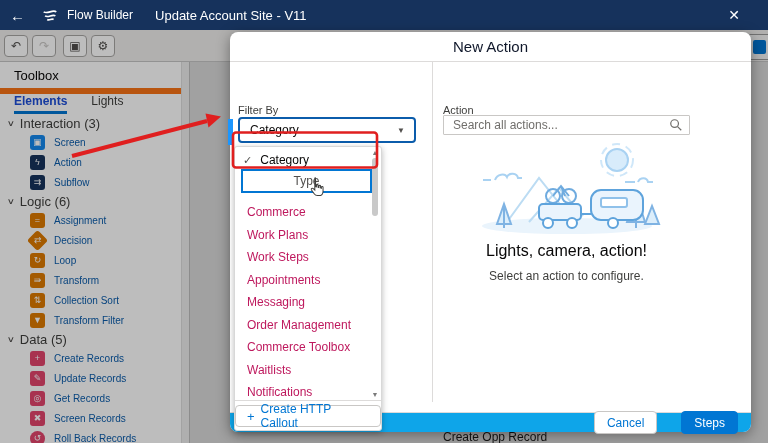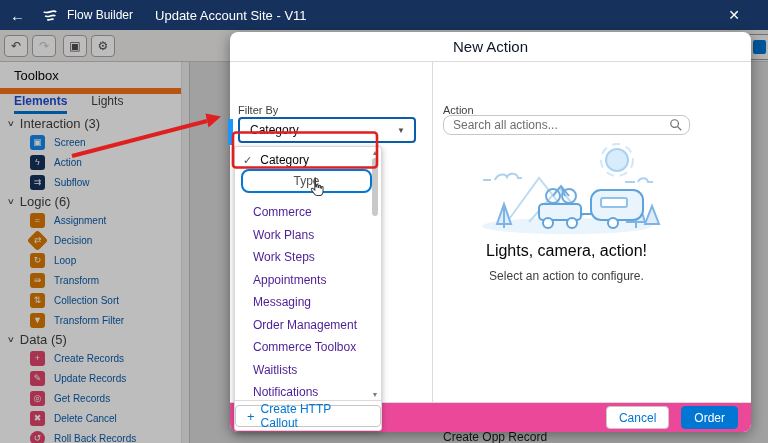--- a/index.html
+++ b/index.html
@@ -71,49 +71,49 @@
   .combobox .val { padding-left:10px; font-size:12px; color:#080707; flex:1; }
   .combobox .dd { font-size:8px; color:#514f4d; padding-right:9px; }
   
   .popup { position:absolute; left:4px; top:84px; width:148px; height:285px; background:#fff;
     border:1px solid #d8d8d8; border-radius:3px; box-shadow:0 2px 6px rgba(0,0,0,0.28); z-index:25; }
   .plist { position:relative; height:253px; overflow:hidden; }
   .opt-checked { height:22px; display:flex; align-items:center; padding-left:8px; gap:8px; margin-top:2px; cursor:pointer; }
   .opt-checked .ck { font-size:11px; color:#514f4d; }
   .opt-checked .lbl { font-size:12px; color:#080707; }
   .opt-focused { position:absolute; left:6px; top:22px; width:131px; height:24px; background:#fff;
-    border:2px solid #0176d3; border-radius:8px; display:flex; align-items:center; justify-content:center;
+    border:2px solid #0176d3; border-radius:0; display:flex; align-items:center; justify-content:center;
     font-size:12px; color:#514f4d; cursor:pointer; }
   .cursorhand { position:absolute; left:71px; top:29px; width:22px; height:22px; z-index:30; pointer-events:none; }
   .plainopts { position:absolute; left:0; top:54px; width:100%; }
-  .popt { height:22.5px; display:flex; align-items:center; padding-left:18px; font-size:12px; color:#4c1d95; cursor:pointer; }
+  .popt { height:22.5px; display:flex; align-items:center; padding-left:12px; font-size:12px; color:#be185d; cursor:pointer; }
   .pscroll { position:absolute; right:1px; top:2px; bottom:2px; width:10px; display:flex; flex-direction:column;
     align-items:center; justify-content:space-between; }
   .pscroll .arr { font-size:7px; color:#7a7a7a; }
   .pscroll .thumb { width:6px; height:58px; background:#c9c9c9; border-radius:3px; margin-top:2px; }
   .pscroll .sp { flex:1; }
   .pfoot { height:31px; border-top:1px solid #dddbda; display:flex; align-items:center; justify-content:center; }
   .httpbtn { height:22px; padding:0 11px; background:#fff; border:1px solid #c9c7c5; border-radius:4px;
     display:flex; align-items:center; gap:6px; font-size:12px; color:#0176d3; cursor:pointer; }
   .httpbtn .plus { font-size:13px; }
   
   .rightcol { position:absolute; left:203px; top:0; width:318px; height:340px; }
   .searchwrap { position:absolute; left:10px; top:53px; width:247px; height:20px; }
-  .searchwrap input { width:100%; height:100%; border:1px solid #c9c7c5; border-radius:8px;
+  .searchwrap input { width:100%; height:100%; border:1px solid #c9c7c5; border-radius:1px;
     padding:0 26px 0 9px; font-size:12px; color:#080707; font-family:"Liberation Sans",sans-serif; outline:none; }
   .searchwrap input::placeholder { color:#706e6b; }
   .mag { position:absolute; right:7px; top:3px; width:14px; height:14px; }
   .emptywrap { position:absolute; left:10px; top:70px; width:247px; text-align:center; }
   .illus { width:200px; height:100px; margin:6px auto 4px auto; display:block; }
   .etitle { font-size:16px; color:#080707; margin-top:2px; }
   .esub { font-size:12px; color:#3e3e3c; margin-top:9px; }
   
-  .mfoot { position:absolute; left:0; bottom:0; width:100%; height:30px; background:#ec4899;
+  .mfoot { position:absolute; left:0; bottom:0; width:100%; height:20px; background:#0ea5e9;
     border-top:1px solid #dddbda; border-radius:0 0 8px 8px; display:flex; align-items:center;
-    justify-content:flex-end; gap:12px; padding-right:13px; }
+    justify-content:flex-end; gap:24px; padding-right:13px; }
   .btn { height:23px; padding:0 12px; border-radius:4px; font-size:12px; display:flex; align-items:center; cursor:pointer; }
   .btn.neutral { background:#fff; border:1px solid #c9c7c5; color:#0176d3; }
   .btn.brand { background:#0176d3; border:1px solid #0176d3; color:#fff; }
   
   .bluebar { position:absolute; left:228px; top:119px; width:5px; height:26px; background:#1b96ff; z-index:28; }
   .anno { position:absolute; left:0; top:0; width:768px; height:443px; z-index:50; pointer-events:none; }
 </style>
 </head>
 <body>
 
@@ -229,21 +229,21 @@
       <div class="trow item">
         <span class="elic ic-pink">
             <i>◎</i>
           </span>
         <span class="tlabel">Get Records</span>
       </div>
       <div class="trow item">
         <span class="elic ic-pink">
             <i>✖</i>
           </span>
-        <span class="tlabel">Delete Cancel</span>
+        <span class="tlabel">Screen Records</span>
       </div>
       <div class="trow item">
         <span class="elic ic-pink round">
             <i>↺</i>
           </span>
         <span class="tlabel">Roll Back Records</span>
       </div>
     </div>
     <div class="track"></div>
   </div>
@@ -336,21 +336,21 @@
             <circle cx="146" cy="85" r="5" fill="#fff" stroke="#5ea3dc" stroke-width="2"></circle>
           </svg>
           <div class="etitle">Lights, camera, action!</div>
           <div class="esub">Select an action to configure.</div>
         </div>
       </div>
     </div>
 
     <div class="mfoot">
       <div class="btn neutral">Cancel</div>
-      <div class="btn brand">Order</div>
+      <div class="btn brand">Steps</div>
     </div>
   </div>
 
   <div class="bluebar"></div>
 
   <svg class="anno" viewBox="0 0 768 443">
     <line x1="72" y1="156" x2="207" y2="121" stroke="#e01f1f" stroke-width="4"></line>
     <polygon points="221,116.5 205.5,113.5 208.5,127.5" fill="#e01f1f"></polygon>
     <rect x="233" y="132.5" width="144" height="35" rx="3" fill="none" stroke="#e01f1f" stroke-width="2.6"></rect>
   </svg>

